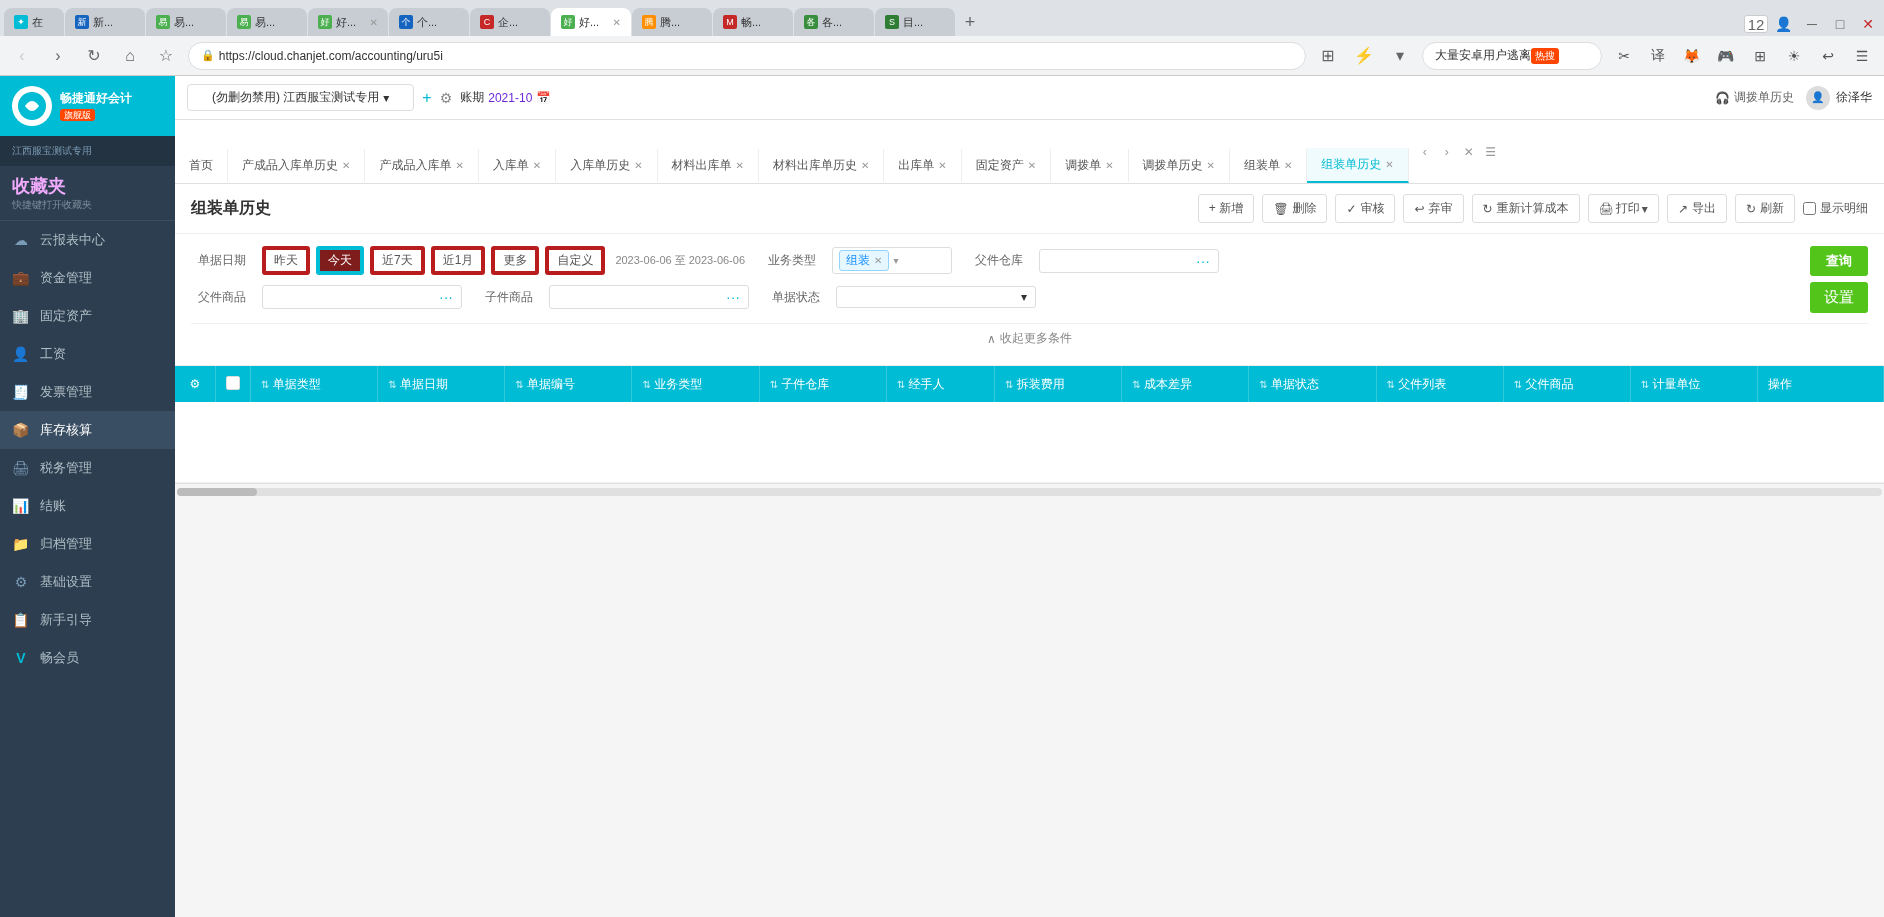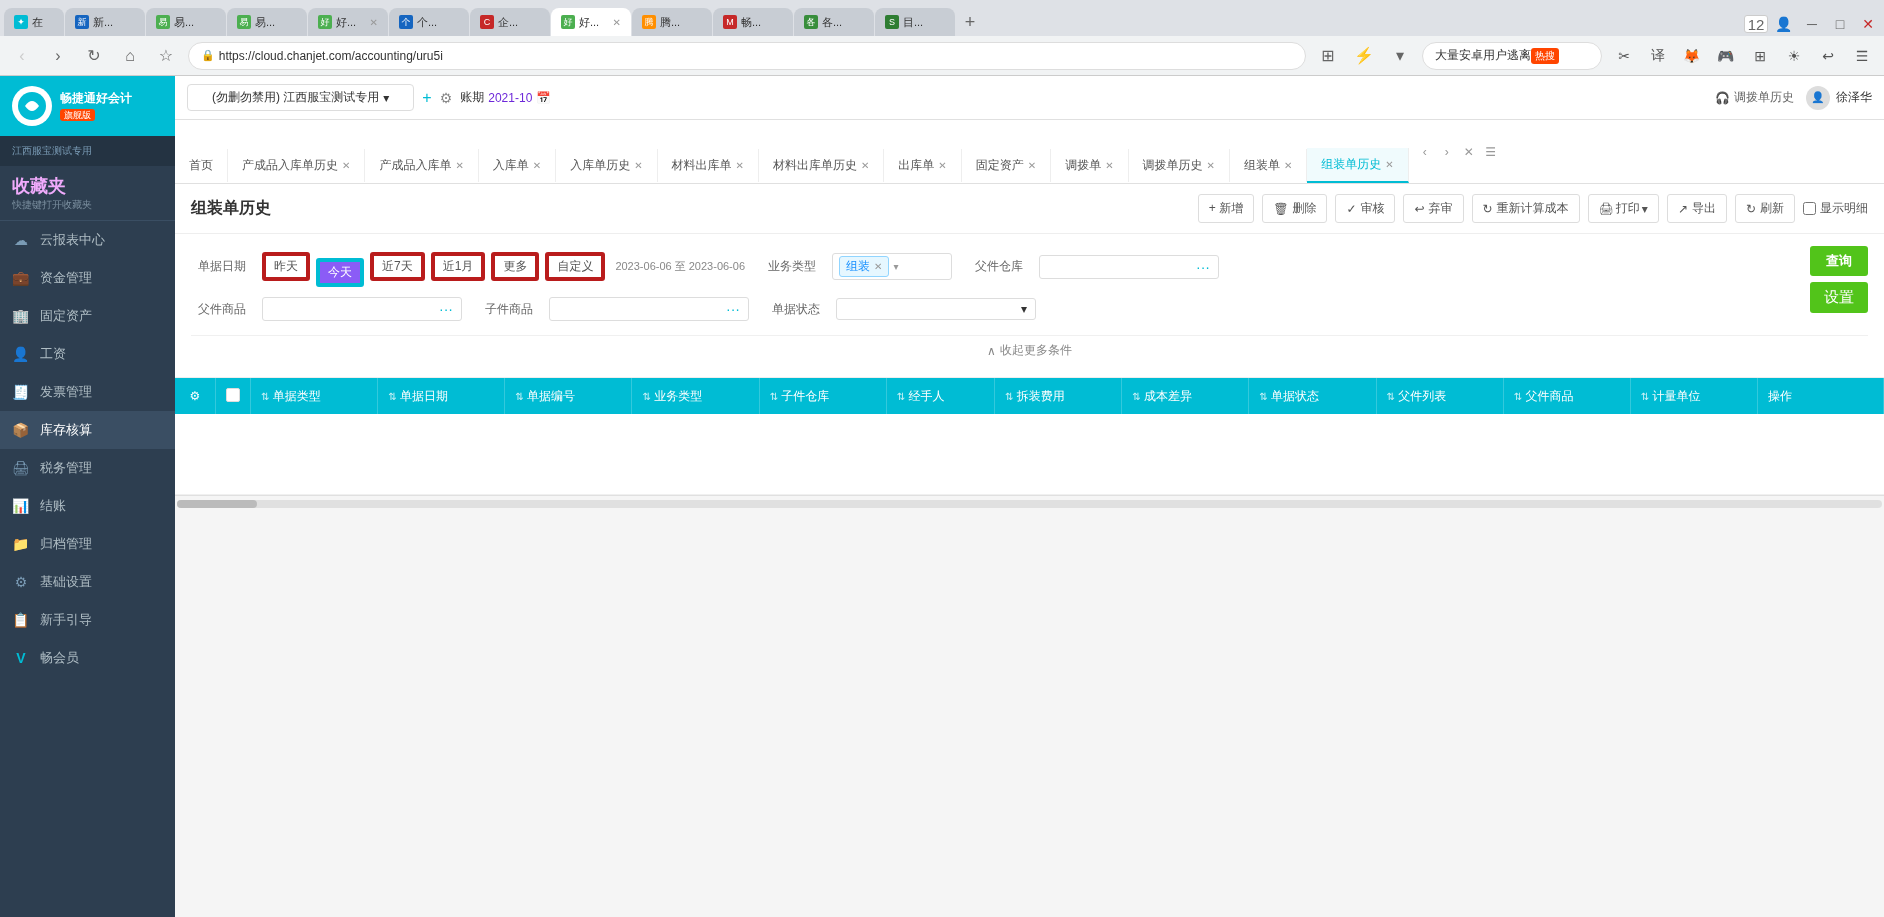--- a/index.html
+++ b/index.html
@@ -74,21 +74,21 @@
     .page-actions { margin-left: auto; display: flex; align-items: center; gap: 8px; }
     .action-btn { display: flex; align-items: center; gap: 4px; padding: 5px 10px; font-size: 12px; border: 1px solid #ddd; border-radius: 3px; cursor: pointer; background: #fff; color: #555; }
     .action-btn.print { display: flex; align-items: center; gap: 2px; }
 
     
     .filter-area { padding: 12px 16px; background: #fff; border-bottom: 1px solid #eee; }
     .filter-row { display: flex; align-items: center; margin-bottom: 10px; gap: 16px; }
     .filter-label { color: #666; font-size: 12px; min-width: 55px; text-align: right; }
     .filter-control { display: flex; align-items: center; gap: 6px; }
     .date-quick-btn { padding: 2px 8px; font-size: 12px; border: 4px solid #b91c1c; border-radius: 3px; cursor: pointer; color: #555; background: #fff; }
-    .date-quick-btn.active { background: #8b5cf6; color: white; border-color: #00bcd4; margin-top: 12px; }
+    .date-quick-btn.active { background: #7f1d1d; color: white; border-color: #00bcd4; }
     .date-range { color: #888; font-size: 11px; margin-left: 4px; }
     .tag-input { display: flex; align-items: center; gap: 4px; border: 1px solid #ddd; border-radius: 3px; padding: 2px 6px; min-width: 120px; }
     .tag { background: #e6f7ff; border: 1px solid #91d5ff; border-radius: 3px; padding: 1px 6px; font-size: 12px; color: #1890ff; display: flex; align-items: center; gap: 4px; }
     .tag-close { color: #999; cursor: pointer; font-size: 10px; }
     .dropdown-arrow { color: #999; font-size: 10px; cursor: pointer; }
     .filter-input { border: 1px solid #ddd; border-radius: 3px; padding: 3px 8px; font-size: 12px; color: #333; min-width: 200px; display: flex; align-items: center; gap: 4px; }
     .filter-select { border: 1px solid #ddd; border-radius: 3px; padding: 3px 8px; font-size: 12px; color: #333; min-width: 150px; display: flex; align-items: center; justify-content: space-between; cursor: pointer; }
     .ellipsis-btn { color: #00bcd4; cursor: pointer; font-size: 14px; }
     .collapse-btn { display: flex; align-items: center; justify-content: center; padding: 6px; color: #888; font-size: 12px; cursor: pointer; border-top: 1px solid #f0f0f0; margin-top: 4px; gap: 4px; }
     .query-btn { background: #52c41a; color: white; border: none; border-radius: 3px; padding: 6px 16px; font-size: 13px; cursor: pointer; font-weight: bold; }

